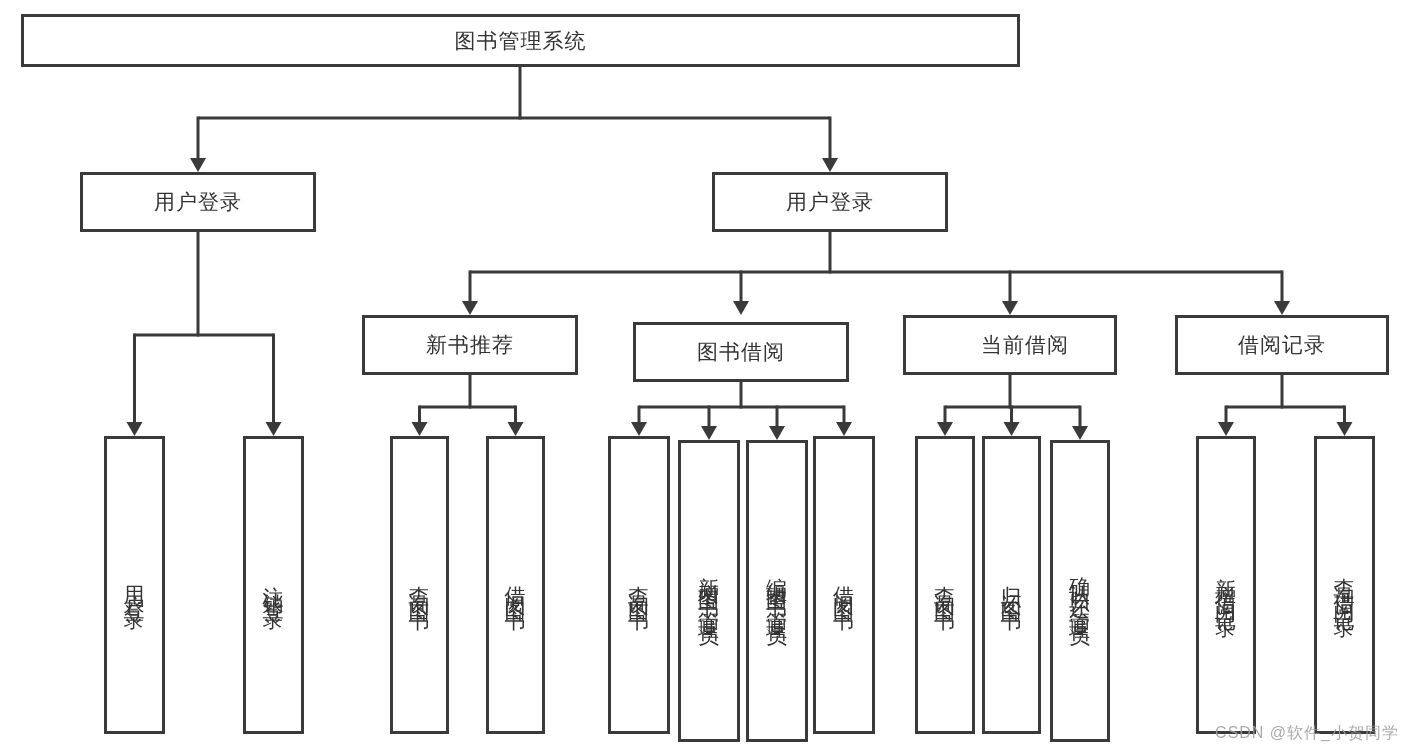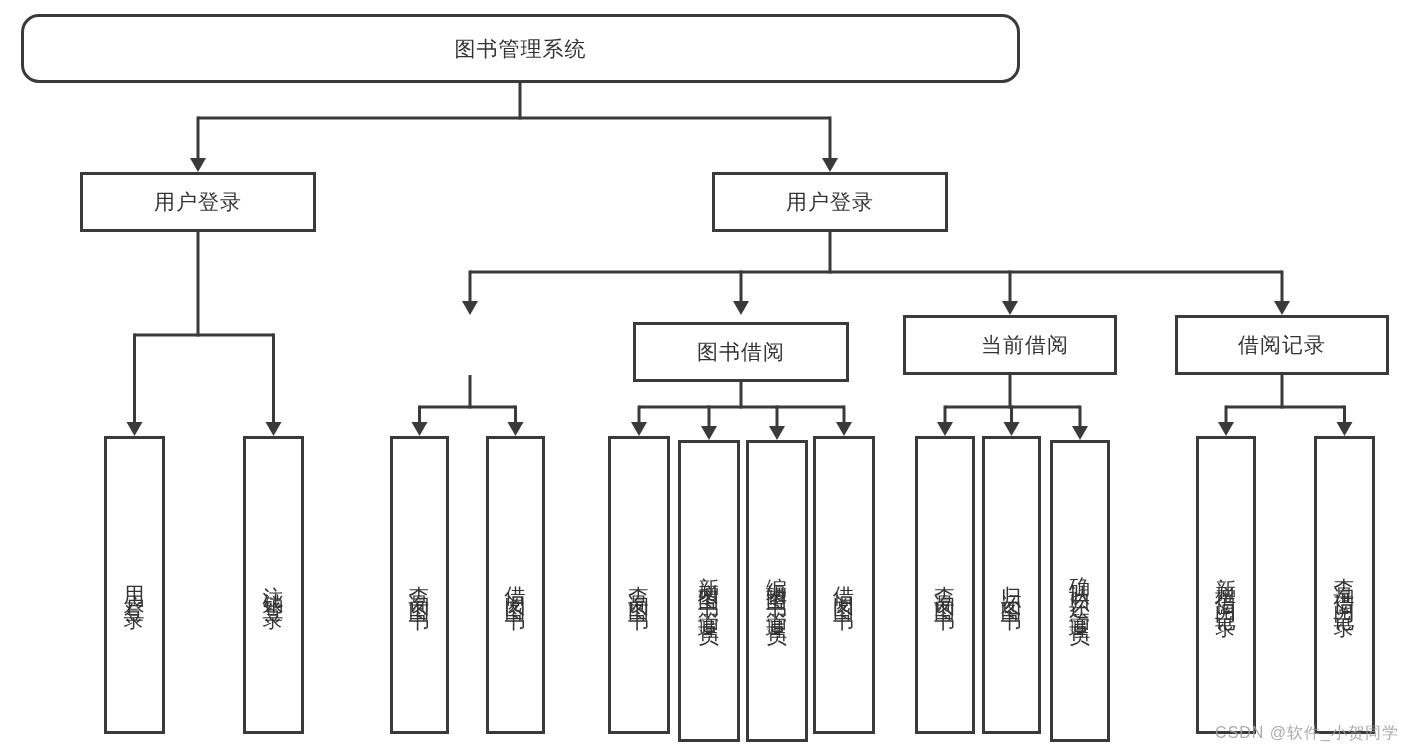--- a/index.html
+++ b/index.html
@@ -127,25 +127,26 @@
 
       <line x1="1282" y1="375" x2="1282" y2="408.5"></line>
       <line x1="1226" y1="407" x2="1344.5" y2="407"></line>
       <line x1="1226" y1="405.5" x2="1226" y2="423"></line>
       <polygon points="1218,422 1234,422 1226,436"></polygon>
       <line x1="1344.5" y1="405.5" x2="1344.5" y2="423"></line>
       <polygon points="1336.5,422 1352.5,422 1344.5,436"></polygon>
     </svg>
   </div>
 
-  <div class="box h" style="left:21px; top:14px; width:999px; height:69px;border-radius:18px;">图书管理系统</div>
+  <div class="box h" style="left:21px; top:14px; width:999px; height:53px;">图书管理系统</div>
 
   <div class="box h" style="left:80px; top:172px; width:236px; height:60px;">用户登录</div>
   <div class="box h" style="left:712px; top:172px; width:236px; height:60px;">用户登录</div>
 
+  <div class="box h" style="left:362px; top:315px; width:216px; height:60px;">新书推荐</div>
   <div class="box h" style="left:633px; top:322px; width:216px; height:60px;">图书借阅</div>
   <div class="box h" style="left:903px; top:315px; width:214px; height:60px;padding-left:30px;">当前借阅</div>
   <div class="box h" style="left:1175px; top:315px; width:214px; height:60px;">借阅记录</div>
 
   <div class="box v" style="left:104px; top:436px; width:61px; height:298px;">
     <span class="vtext">用户登录</span>
   </div>
   <div class="box v" style="left:243px; top:436px; width:61px; height:298px;">
     <span class="vtext">注销登录</span>
   </div>

